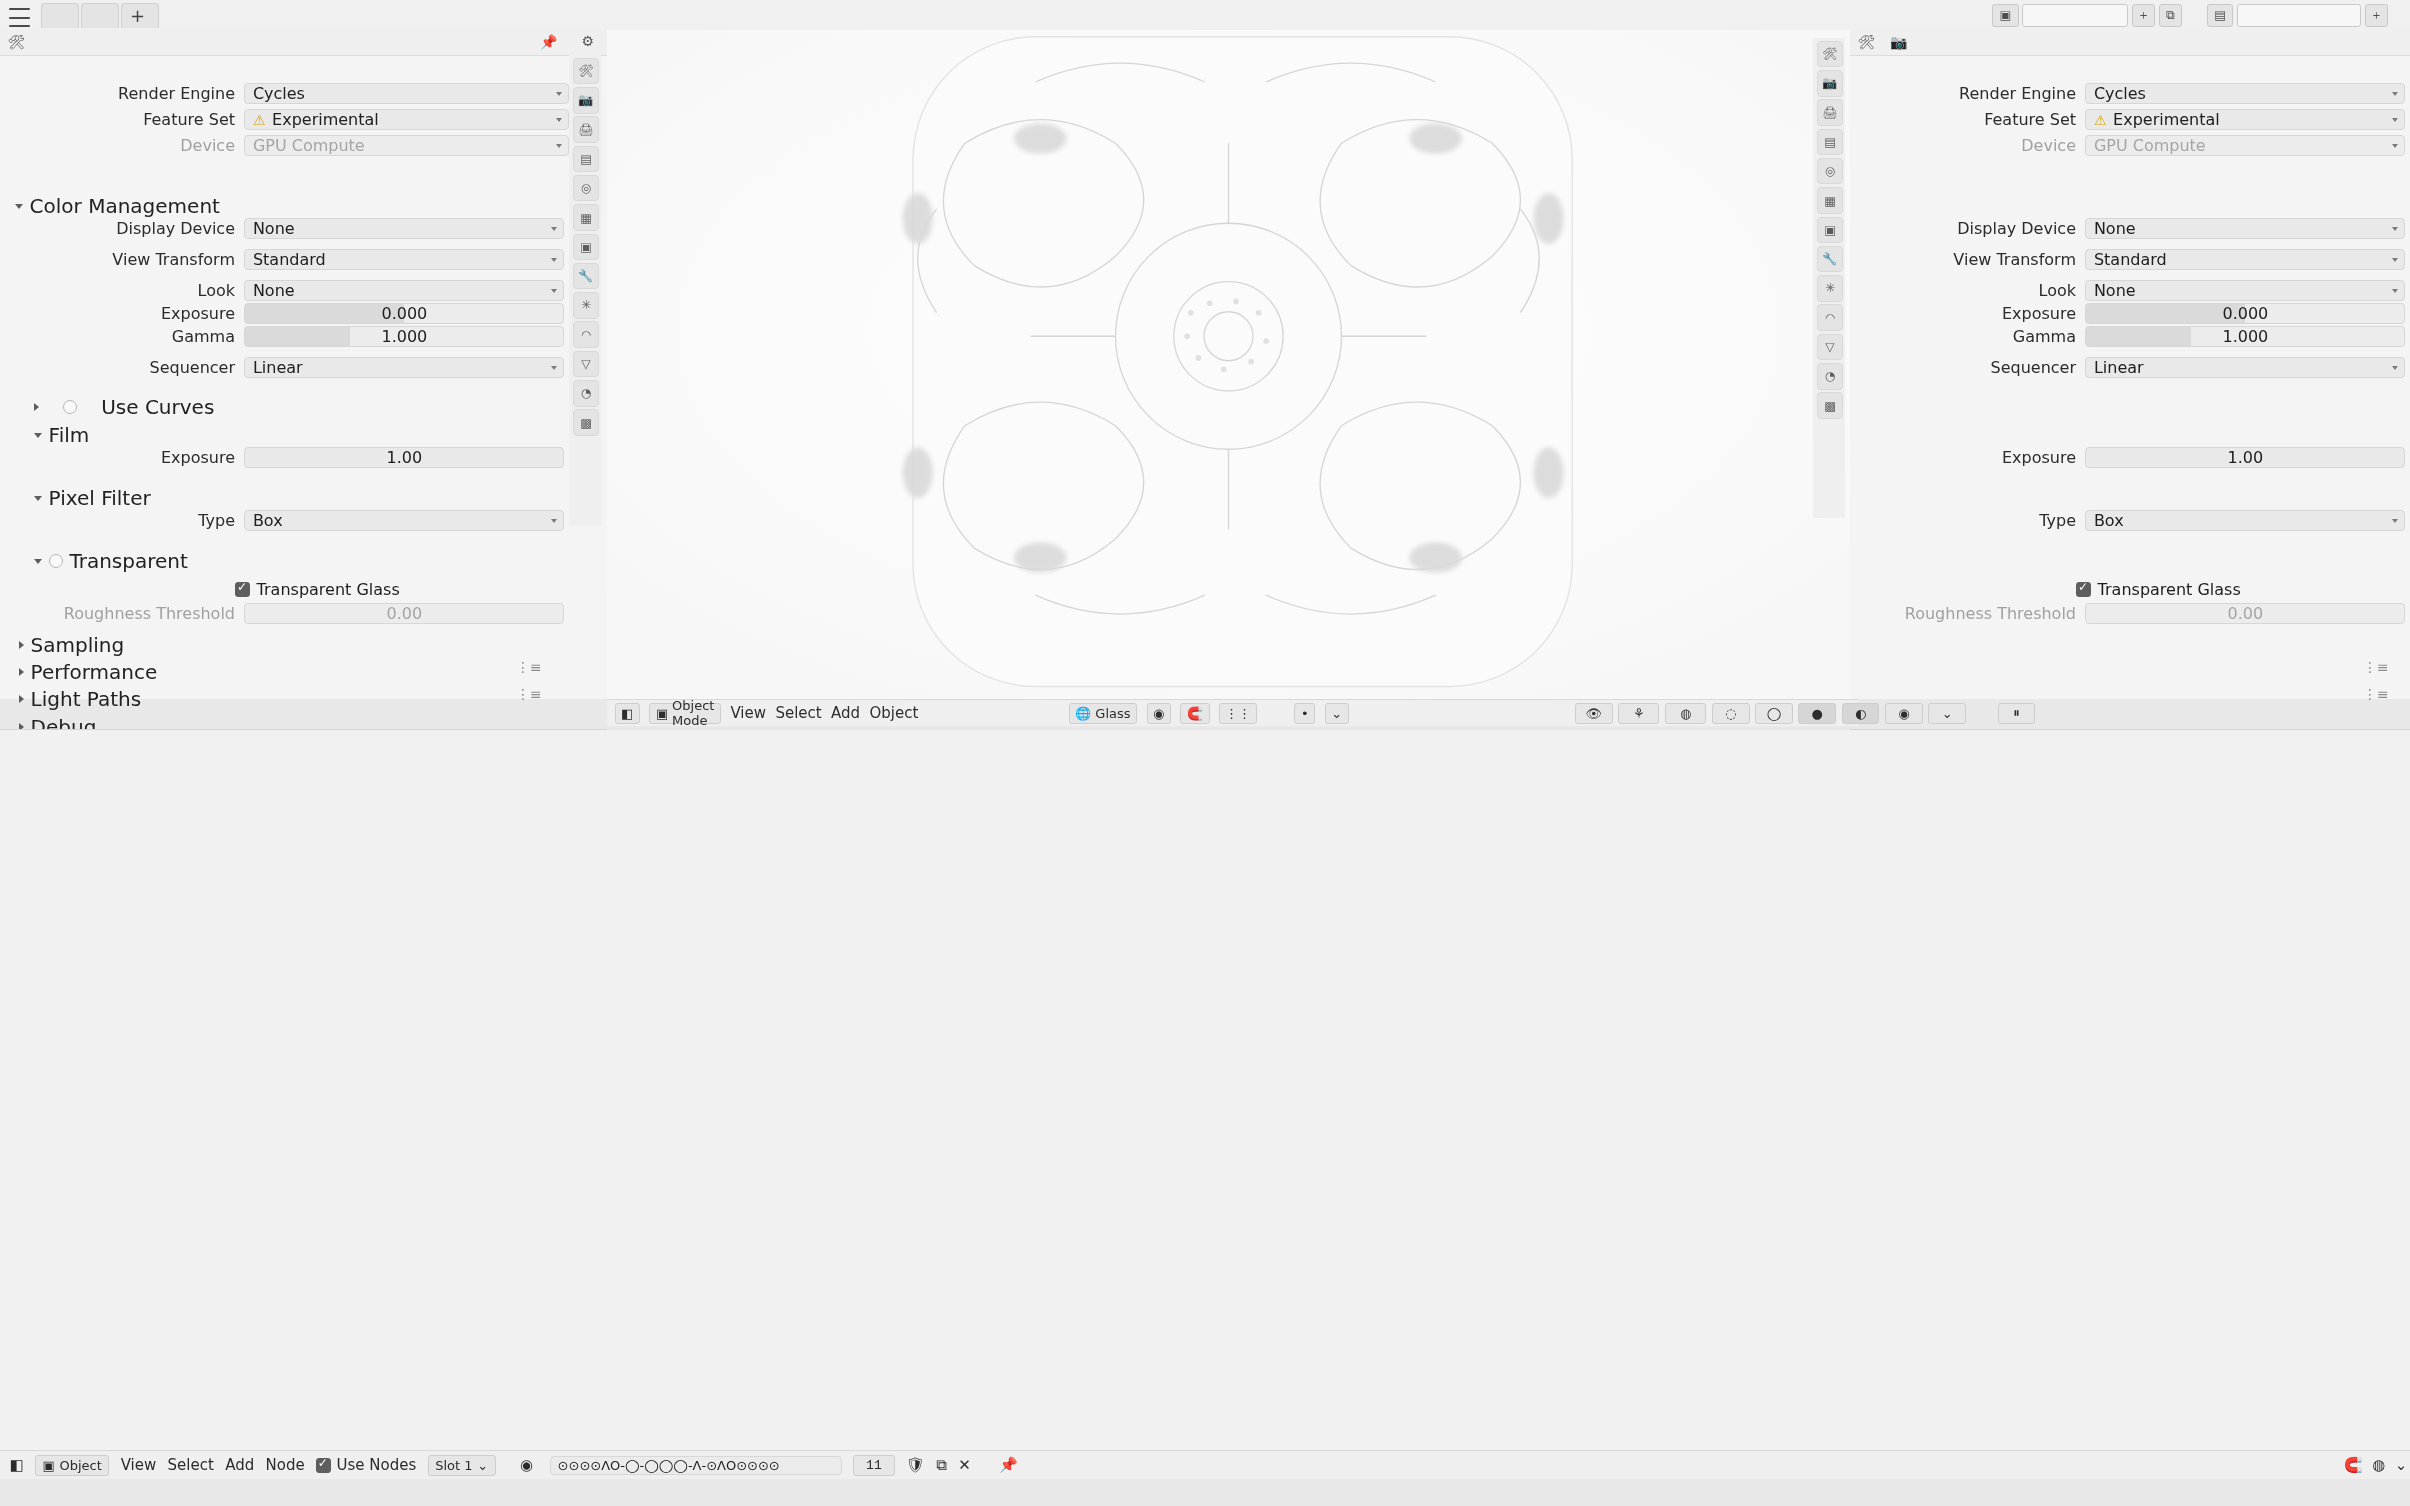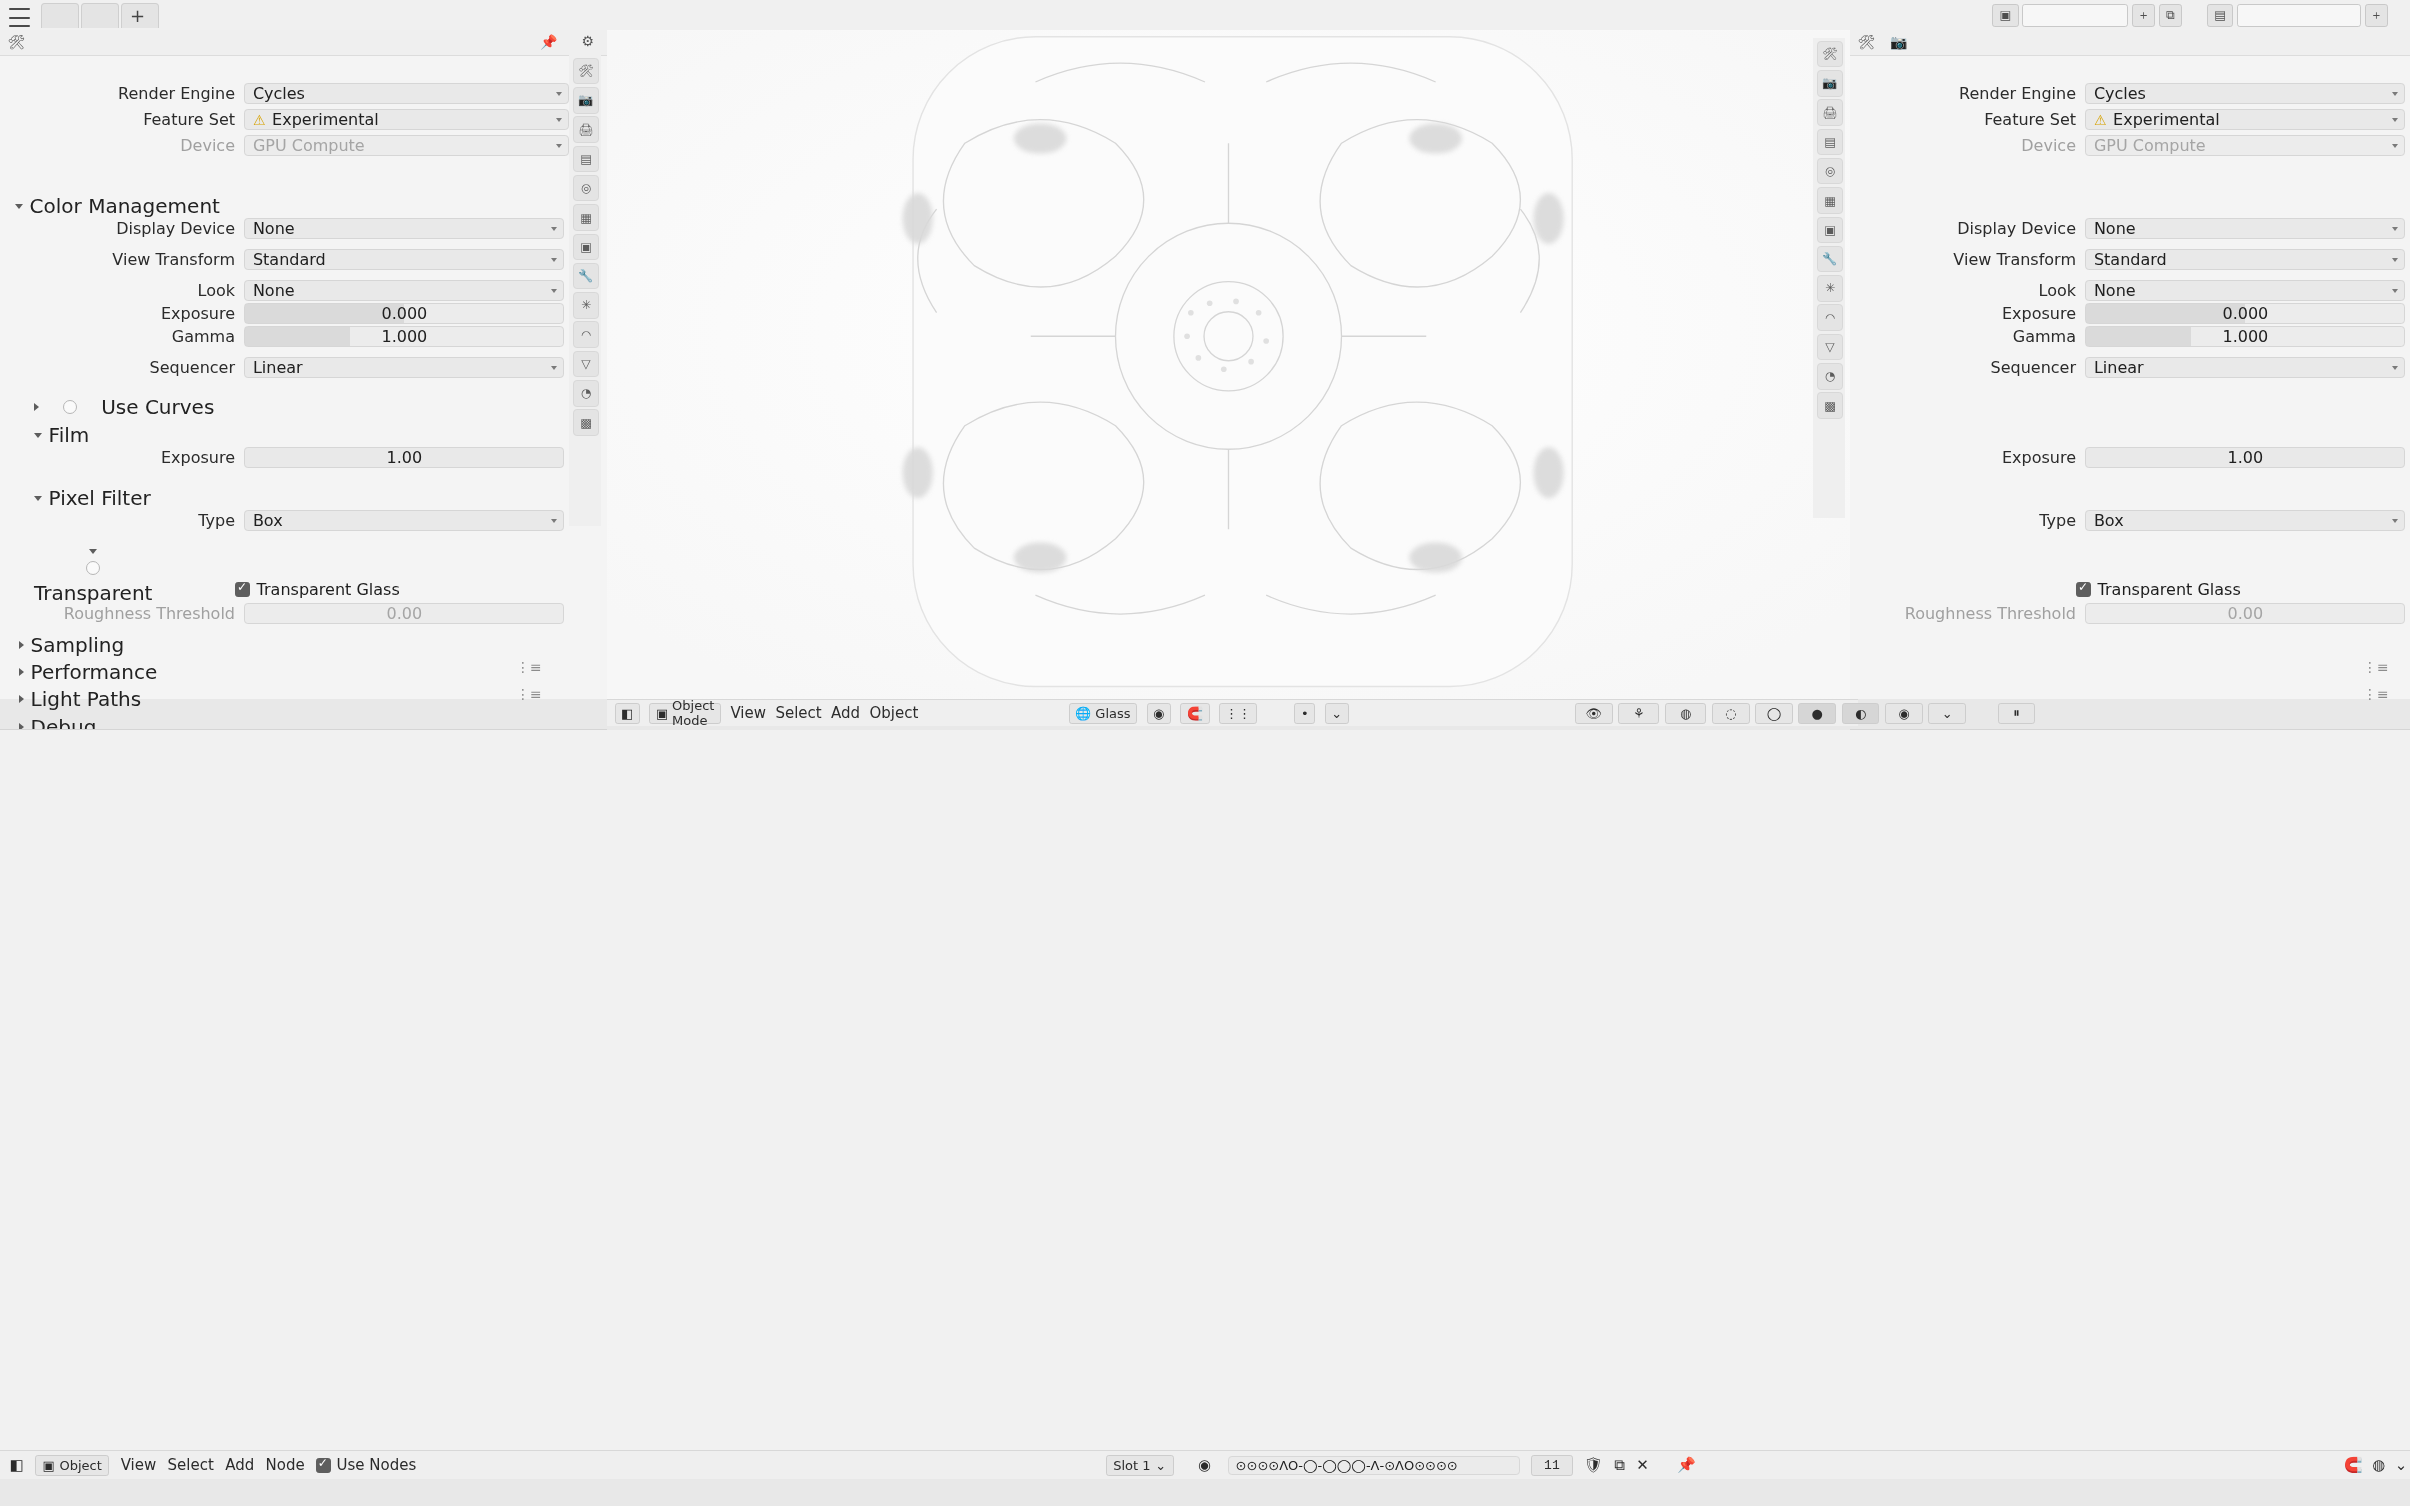--- a/index.html
+++ b/index.html
@@ -152,21 +152,21 @@
       <div class="ctl num" style="width:320px;">1.00</div>
     </div>
     <div class="sect" style="left:34px;top:456px;">
       <span class="tri"></span>
       <span>Pixel Filter</span>
     </div>
     <div class="prop-row" style="left:0;top:480px;width:584px;">
       <div class="prop-label" style="width:235px;">Type</div>
       <div class="ctl dropdown" style="width:320px;">Box</div>
     </div>
-    <div class="sect" style="left:34px;top:519px;flex-direction:column;">
+    <div class="sect" style="left:34px;top:519px;">
       <span class="tri"></span>
       <span class="radio"></span>
       <span>Transparent</span>
     </div>
     <div class="prop-row" style="left:0;top:549px;width:584px;">
       <div style="width:235px;"></div>
       <div style="display:flex;align-items:center;gap:6.6px;font-size:16px;">
         <span class="chk on"></span>
         <span>Transparent Glass</span>
       </div>
@@ -451,21 +451,21 @@
         <span>Object</span>
       </div>
       <span>View</span>
       <span>Select</span>
       <span>Add</span>
       <span>Node</span>
       <span style="display:flex;align-items:center;gap:5.6px;">
         <span class="chk on"></span>
         <span>Use Nodes</span>
       </span>
-      <div class="pill" style="margin-left:678px;text-align:center;">
+      <div class="pill" style="text-align:center;">
         <span>Slot 1</span>
         <span>⌄</span>
       </div>
       <span style="margin-left:13px;">◉</span>
       <span class="nfield" style="width:292px;height:19px;margin:0 0 0 5.6px;">⊙⊙⊙⊙ΛО-◯-◯◯◯-Λ-⊙ΛО⊙⊙⊙⊙</span>
       <span class="pill" style="width:26px;justify-content:center;font-family:Liberation Mono, monospace;">11</span>
       <span>🛡</span>
       <span>⧉</span>
       <span>✕</span>
       <span style="margin-left:17px;">📌</span>

